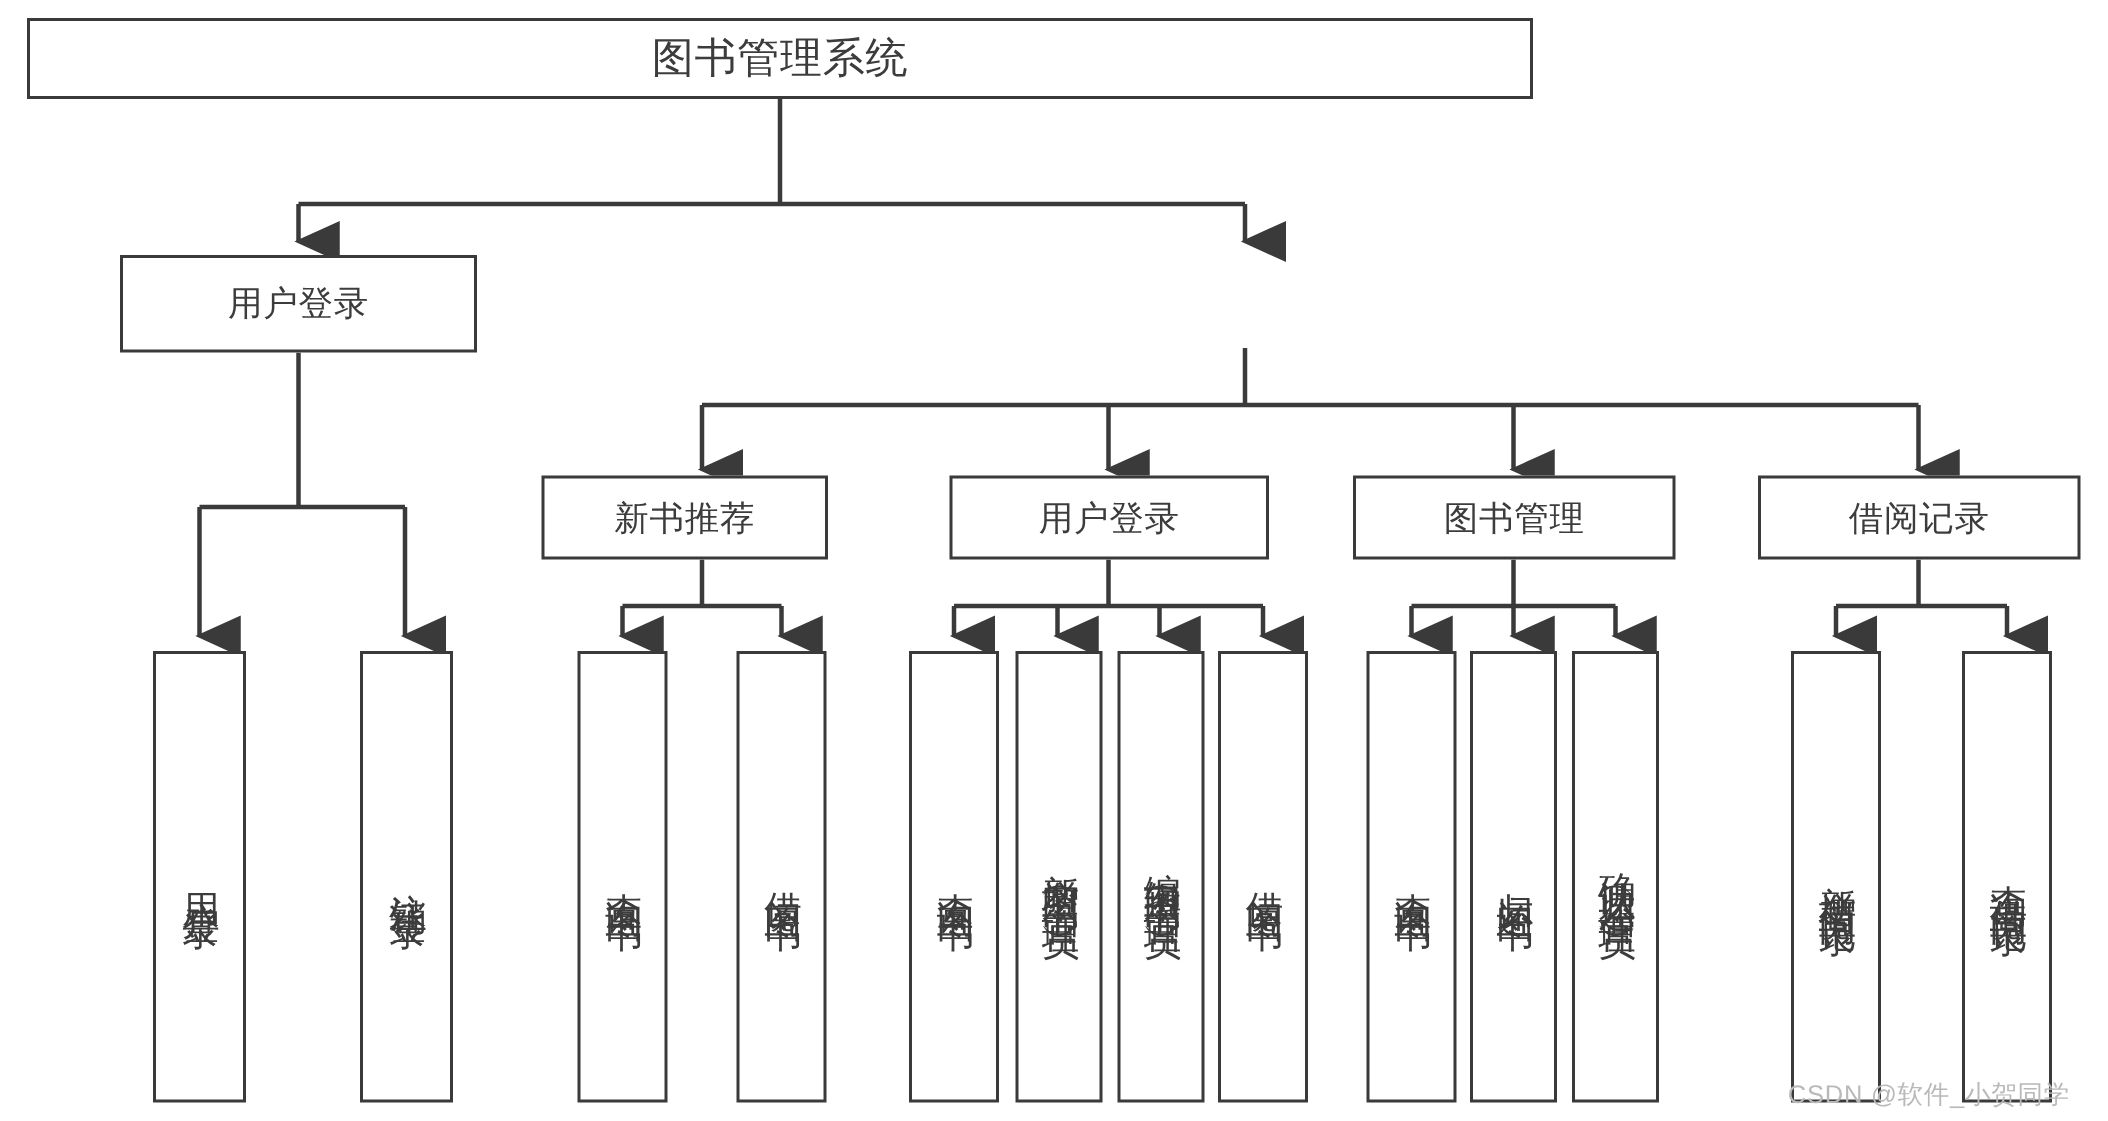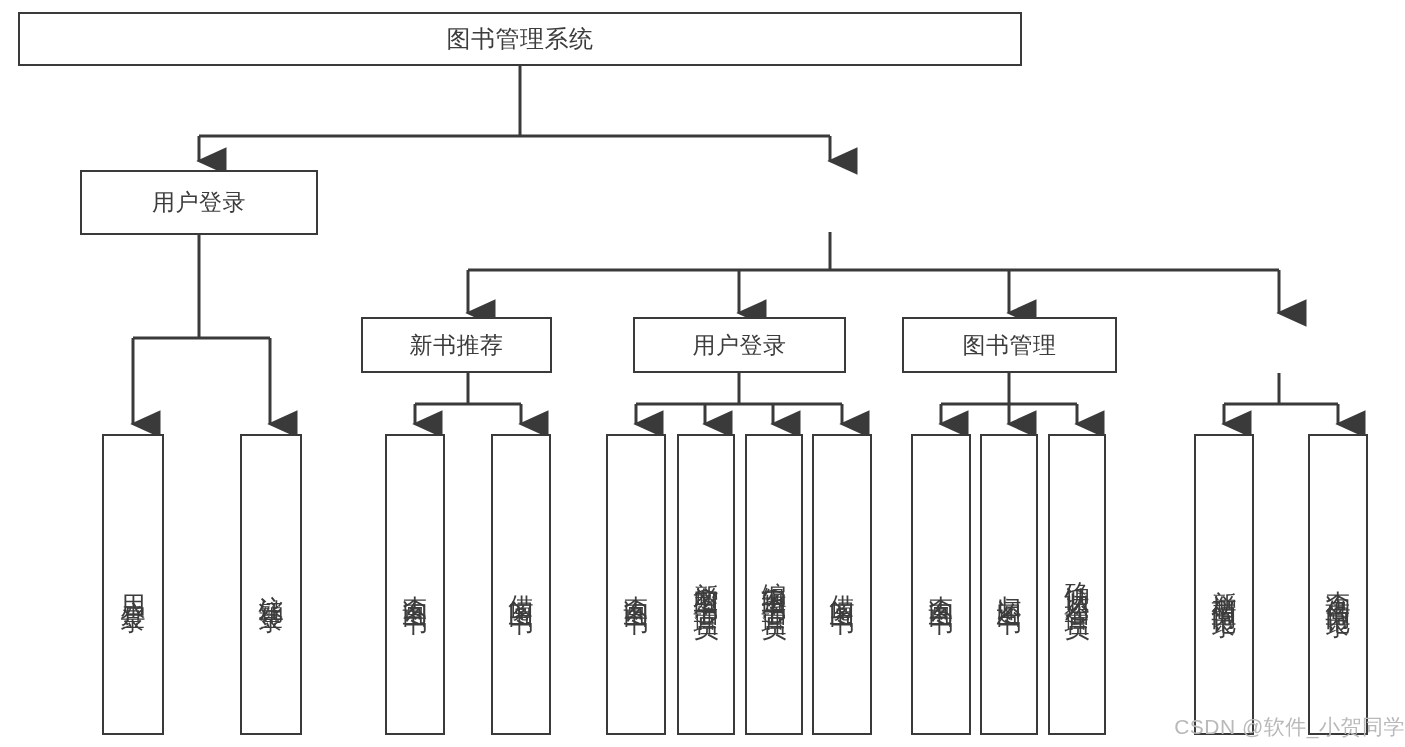--- a/index.html
+++ b/index.html
@@ -39,41 +39,41 @@
     letter-spacing: 0.5px;
     line-height: 1.05;
     text-align: center;
     white-space: nowrap;
   }
   
   .node.horiz .label {
     font-size: 23px;
   }
   .node.root .label {
-    font-size: 24px;
+    font-size: 28px;
   }
   
   .node.vert {
     align-items: center;
     justify-content: center;
   }
   .node.vert .label {
     writing-mode: vertical-rl;
     text-orientation: upright;
     -webkit-writing-mode: vertical-rl;
     font-size: 25px;
     letter-spacing: 5px;
     line-height: 1;
     white-space: nowrap;
   }
   .watermark {
     position: absolute;
-    right: 0;
+    right: 25px;
     bottom: 6px;
-    font-size: 21px;
+    font-size: 17px;
     color: #b9b9b9;
     white-space: nowrap;
     letter-spacing: 0.5px;
   }
 </style>
 </head>
 <body>
 
 <div id="canvas">
 
@@ -139,20 +139,23 @@
 
   <div class="node horiz" style="left:361px; top:317px; width:191px; height:56px;">
     <span class="label">新书推荐</span>
   </div>
   <div class="node horiz" style="left:633px; top:317px; width:213px; height:56px;">
     <span class="label">用户登录</span>
   </div>
   <div class="node horiz" style="left:902px; top:317px; width:215px; height:56px;">
     <span class="label">图书管理</span>
   </div>
+  <div class="node horiz" style="left:1172px; top:317px; width:215px; height:56px;">
+    <span class="label">借阅记录</span>
+  </div>
 
   <div class="node vert" style="left:102px; top:434px; width:62px; height:301px;">
     <span class="label">用户登录</span>
   </div>
   <div class="node vert" style="left:240px; top:434px; width:62px; height:301px;">
     <span class="label">注销登录</span>
   </div>
 
   <div class="node vert" style="left:385px; top:434px; width:60px; height:301px;">
     <span class="label">查询图书</span>

